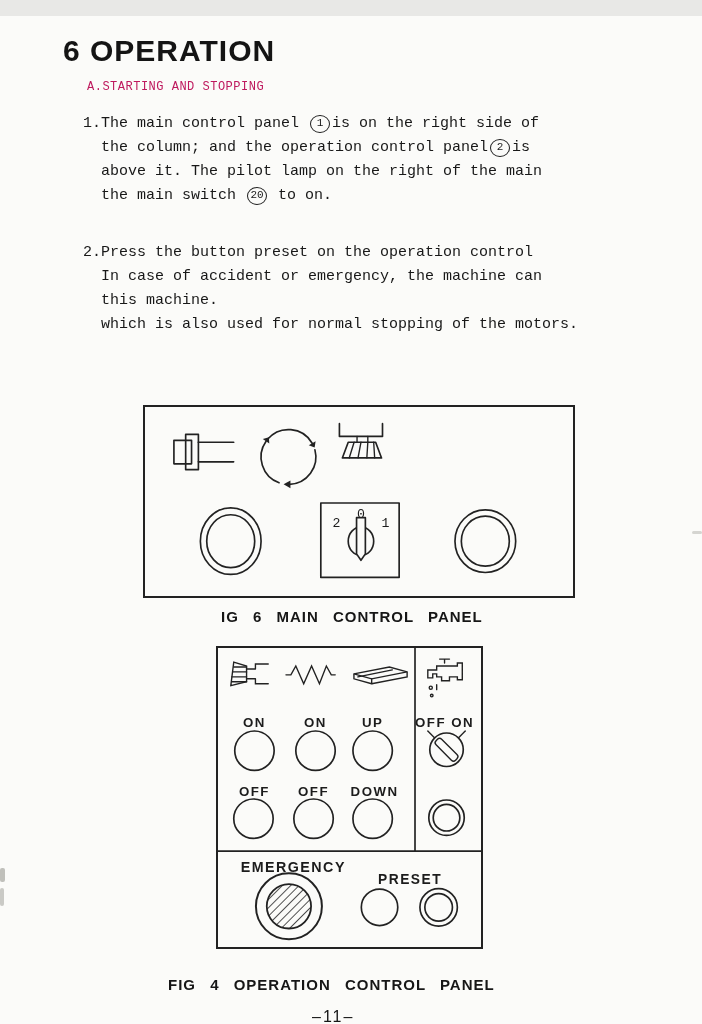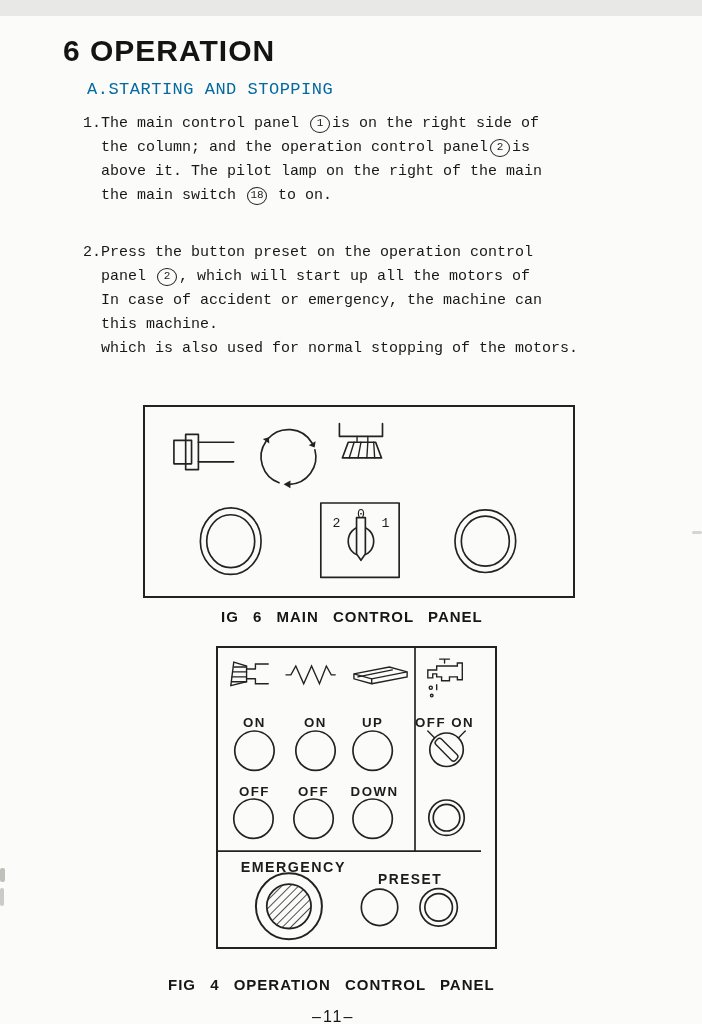--- a/index.html
+++ b/index.html
@@ -8,34 +8,34 @@
     background:#fbfbf9;overflow:hidden;color:#1b1b1b;
     font-family:"Liberation Mono","DejaVu Sans Mono",monospace;
   }
   .title{
     position:absolute;left:63px;top:18px;margin:0;
     font-family:"Liberation Sans","DejaVu Sans",sans-serif;
     font-size:30px;font-weight:bold;letter-spacing:1px;color:#141414;
   }
   .section-heading{
     position:absolute;left:87px;top:64px;
-    font-size:17px;letter-spacing:.5px;white-space:pre;color:#0369a1;
+    font-size:12px;letter-spacing:.5px;white-space:pre;color:#be185d;
   }
   .para{position:absolute;left:83px;font-size:15px;line-height:24px;color:#181818;}
   .para .tline{white-space:pre;}
   .p1{top:96px;}
   .p2{top:225px;}
   .circled{
     display:inline-block;min-width:14px;height:16px;line-height:15px;
     padding:0 2px;margin:0 2px;border:1.5px solid #1d1d1d;border-radius:50%;
     font-size:11px;text-align:center;vertical-align:1px;box-sizing:content-box;
   }
   .fig-panel{position:absolute;border:2px solid #222;background:transparent;}
   .fig6-panel{left:143px;top:389px;width:428px;height:189px;}
-  .fig7-panel{left:216px;top:630px;width:263px;height:299px;padding-left:14px;}
+  .fig7-panel{left:216px;top:630px;width:263px;height:299px;}
   .fig-panel svg{position:absolute;left:0;top:0;}
   .caption{
     position:absolute;font-family:"Liberation Sans","DejaVu Sans",sans-serif;
     font-weight:bold;font-size:15px;color:#161616;letter-spacing:1px;
     word-spacing:9px;white-space:nowrap;
   }
   .fig6-caption{left:221px;top:592px;}
   .fig7-caption{left:168px;top:960px;}
   .page-number{
     position:absolute;left:312px;top:992px;
@@ -61,26 +61,25 @@
 
 <div class="page">
 
   <h1 class="title">6 OPERATION</h1>
   <div class="section-heading">A.STARTING AND STOPPING</div>
 
   <div class="para p1">
     <div class="tline">1.The main control panel <span class="circled">1</span>is on the right side of</div>
     <div class="tline">  the column; and the operation control panel<span class="circled">2</span>is</div>
     <div class="tline">  above it. The pilot lamp on the right of the main</div>
-    <div class="tline">  the main switch <span class="circled">18</span> to on.</div>
+    <div class="tline">  the main switch <span class="circled">20</span> to on.</div>
   </div>
 
   <div class="para p2">
     <div class="tline">2.Press the button preset on the operation control</div>
-    <div class="tline">  panel <span class="circled">2</span>, which will start up all the motors of</div>
     <div class="tline">  In case of accident or emergency, the machine can</div>
     <div class="tline">  this machine.</div>
     <div class="tline">  which is also used for normal stopping of the motors.</div>
   </div>
 
   <div class="fig-panel fig6-panel">
     <svg width="428" height="189" viewBox="0 0 432 193">
 
       <g>
         <rect class="ln" x="27" y="34" width="18" height="24"></rect>

